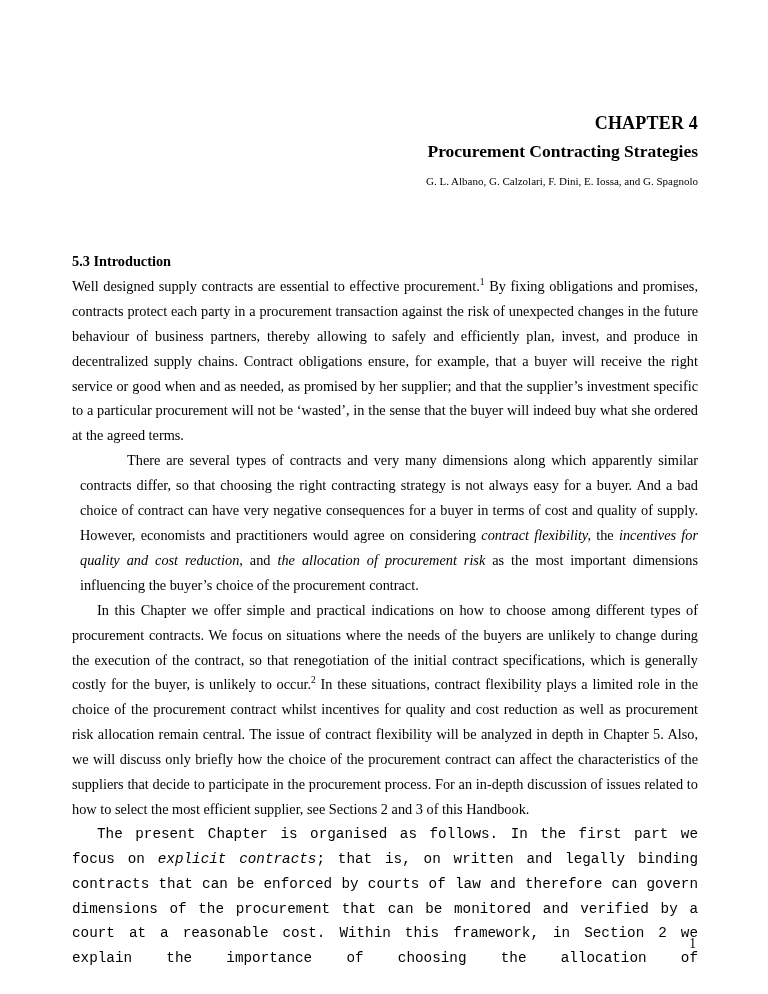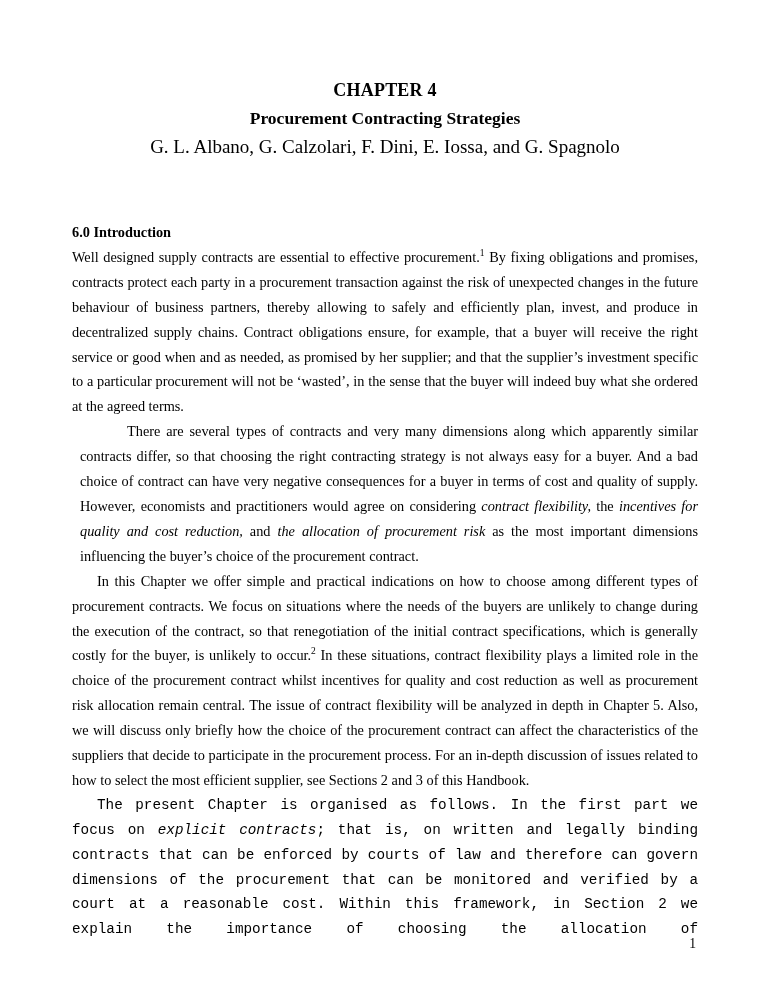--- a/index.html
+++ b/index.html
@@ -16,38 +16,38 @@
     overflow: hidden;
   }
 
   .content {
     position: absolute;
     top: 0;
     left: 72px;
     width: 626px;
   }
 
-  .title-block { text-align: center; padding-top: 80px; }
+  .title-block { text-align: right; padding-top: 113px; }
 
   .chapter-title {
     font-size: 18px;
     font-weight: 700;
     margin: 0;
     letter-spacing: 0.2px;
   }
 
   .book-title {
     font-size: 17.5px;
     font-weight: 700;
     margin: 7px 0 0 0;
   }
 
   .authors {
-    font-size: 19px;
-    margin-top: 7px;
+    font-size: 11px;
+    margin-top: 13px;
   }
 
   .section-heading {
     font-size: 14.3px;
     font-weight: 700;
     margin: 62px 0 0 0;
     line-height: 24.9px;
     text-align: left;
   }
 
@@ -82,21 +82,21 @@
 
 <div class="page">
   <div class="content">
 
     <header class="title-block">
       <h1 class="chapter-title">CHAPTER 4</h1>
       <h2 class="book-title">Procurement Contracting Strategies</h2>
       <div class="authors">G. L. Albano, G. Calzolari, F. Dini, E. Iossa, and G. Spagnolo</div>
     </header>
 
-    <h3 class="section-heading">6.0 Introduction</h3>
+    <h3 class="section-heading">5.3 Introduction</h3>
 
     <div class="body-text">
         <p><span>Well designed supply contracts are essential to effective procurement.</span><sup>1</sup><span> By fixing obligations and promises, contracts protect each party in a procurement transaction against the risk of unexpected changes in the future behaviour of business partners, thereby allowing to safely and efficiently plan, invest, and produce in decentralized supply chains. Contract obligations ensure, for example, that a buyer will receive the right service or good when and as needed, as promised by her supplier; and that the supplier’s investment specific to a particular procurement will not be ‘wasted’, in the sense that the buyer will indeed buy what she ordered at the agreed terms.</span></p>
         <p class="indent-large"><span>There are several types of contracts and very many dimensions along which apparently similar contracts differ, so that choosing the right contracting strategy is not always easy for a buyer. And a bad choice of contract can have very negative consequences for a buyer in terms of cost and quality of supply. However, economists and practitioners would agree on considering </span><span class="italic">contract flexibility,</span><span> the </span><span class="italic">incentives for quality and cost reduction,</span><span> and </span><span class="italic">the allocation of procurement risk</span><span> as the most important dimensions influencing the buyer’s choice of the procurement contract.</span></p>
         <p class="indent-small"><span>In this Chapter we offer simple and practical indications on how to choose among different types of procurement contracts. We focus on situations where the needs of the buyers are unlikely to change during the execution of the contract, so that renegotiation of the initial contract specifications, which is generally costly for the buyer, is unlikely to occur.</span><sup>2</sup><span> In these situations, contract flexibility plays a limited role in the choice of the procurement contract whilst incentives for quality and cost reduction as well as procurement risk allocation remain central. The issue of contract flexibility will be analyzed in depth in Chapter 5. Also, we will discuss only briefly how the choice of the procurement contract can affect the characteristics of the suppliers that decide to participate in the procurement process. For an in-depth discussion of issues related to how to select the most efficient supplier, see Sections 2 and 3 of this Handbook.</span></p>
         <p class="indent-small justify-last"><span>The present Chapter is organised as follows. In the first part we focus on </span><span class="italic">explicit contracts</span><span>; that is, on written and legally binding contracts that can be enforced by courts of law and therefore can govern dimensions of the procurement that can be monitored and verified by a court at a reasonable cost. Within this framework, in Section 2 we explain the importance of choosing the allocation of</span></p>
       </div>
 
   </div>
 

